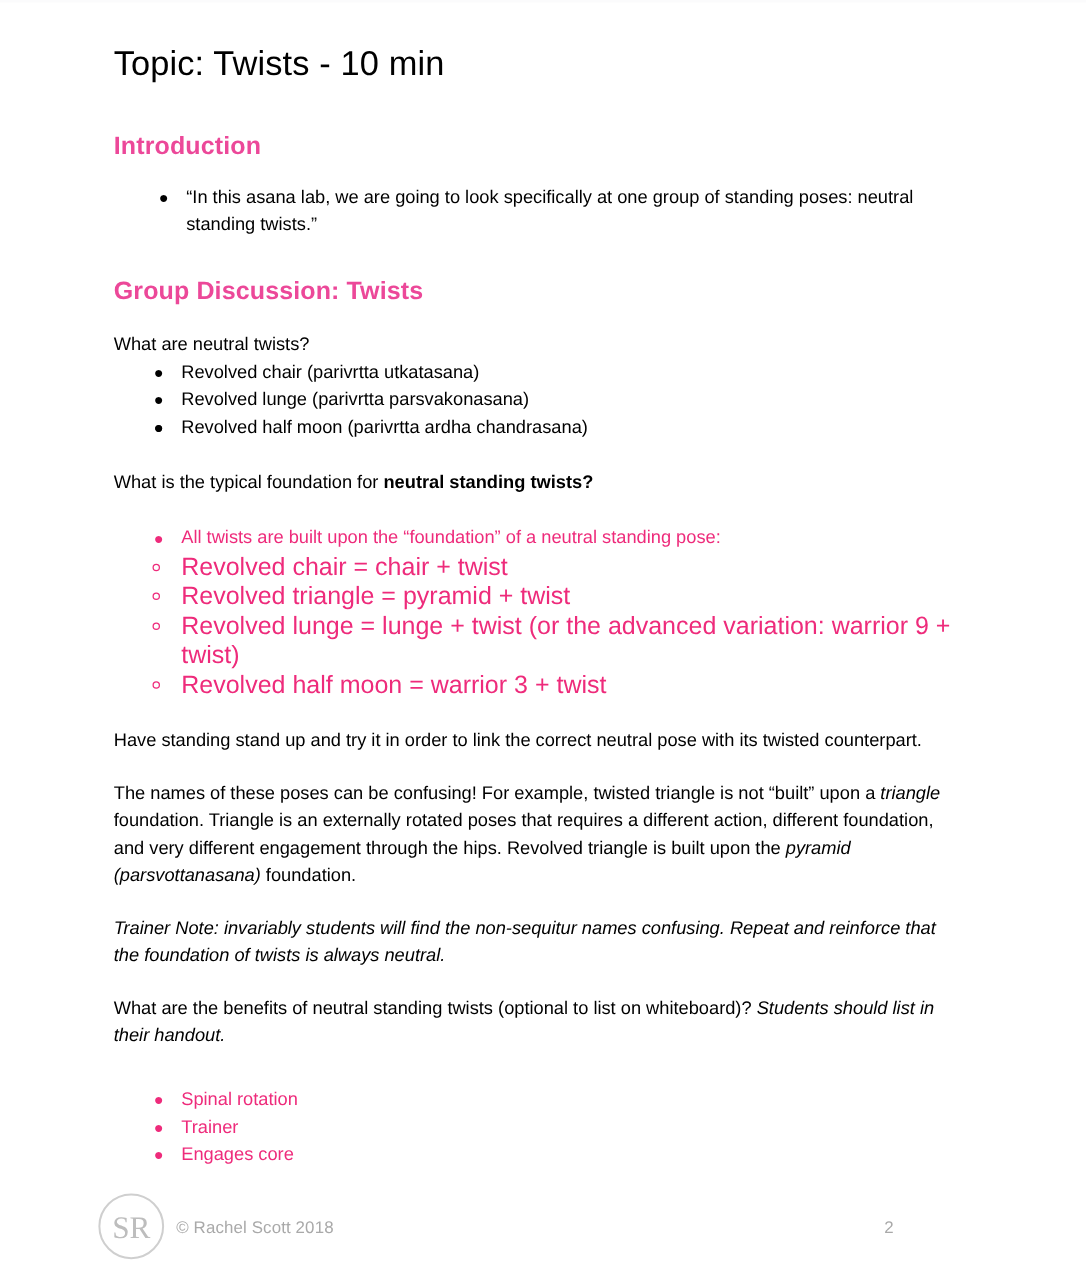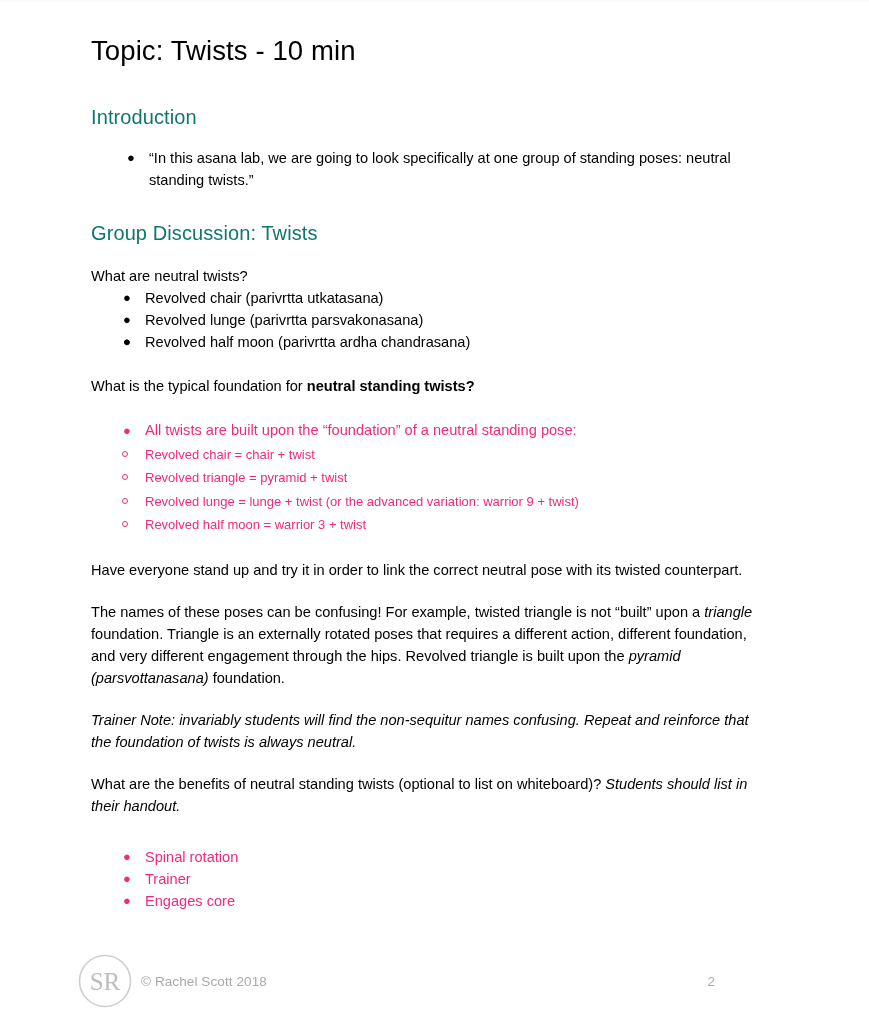--- a/index.html
+++ b/index.html
@@ -40,24 +40,24 @@
     font-size: 27.5px;
     font-weight: normal;
     line-height: 1.25;
     margin: 0 0 0 0;
     letter-spacing: 0.1px;
     color: #000;
   }
 
   h2.section-heading {
     font-size: 20px;
-    font-weight: normal;
+    font-weight: bold;
     line-height: 1.3;
     margin: 0;
-    color: #0f766e;
+    color: #ec4899;
     letter-spacing: 0.1px;
   }
 
   .spacer-36 { height: 36px; }
   .spacer-29 { height: 29px; }
   .spacer-22 { height: 22px; }
   .spacer-20 { height: 20px; }
   .spacer-19 { height: 19px; }
   .spacer-17 { height: 17px; }
 
@@ -120,21 +120,21 @@
     color: #ee2b7b;
   }
 
   ul.pink-sub {
     list-style: none;
     margin: 0;
     padding: 0;
   }
   ul.pink-sub li {
     position: relative;
-    font-size: 13px;
+    font-size: 20px;
     line-height: 23.5px;
     padding-left: 54px;
     color: #ee2b7b;
   }
   ul.pink-sub li .marker-hollow {
     position: absolute;
     left: 31px;
     top: 8px;
     width: 6px;
     height: 6px;
@@ -276,21 +276,21 @@
         <span>Revolved lunge = lunge + twist (or the advanced variation: warrior 9 + twist)</span>
       </li>
       <li>
         <span class="marker-hollow"></span>
         <span>Revolved half moon = warrior 3 + twist</span>
       </li>
     </ul>
 
     <div class="spacer-22"></div>
 
-    <p class="body-text tight">Have everyone stand up and try it in order to link the correct neutral pose with its twisted counterpart.</p>
+    <p class="body-text tight">Have standing stand up and try it in order to link the correct neutral pose with its twisted counterpart.</p>
 
     <div class="spacer-20"></div>
 
     <p class="body-text tight"><span>The names of these poses can be confusing! For example, twisted triangle is not “built” upon a </span><em class="i">triangle</em><span> foundation. Triangle is an externally rotated poses that requires a different action, different foundation, and very different engagement through the hips. Revolved triangle is built upon the </span><em class="i">pyramid (parsvottanasana)</em><span> foundation.</span></p>
 
     <div class="spacer-20"></div>
 
     <p class="body-text tight"><em class="i">Trainer Note: invariably students will find the non-sequitur names confusing. Repeat and reinforce that the foundation of twists is always neutral.</em></p>
 
     <div class="spacer-20"></div>

